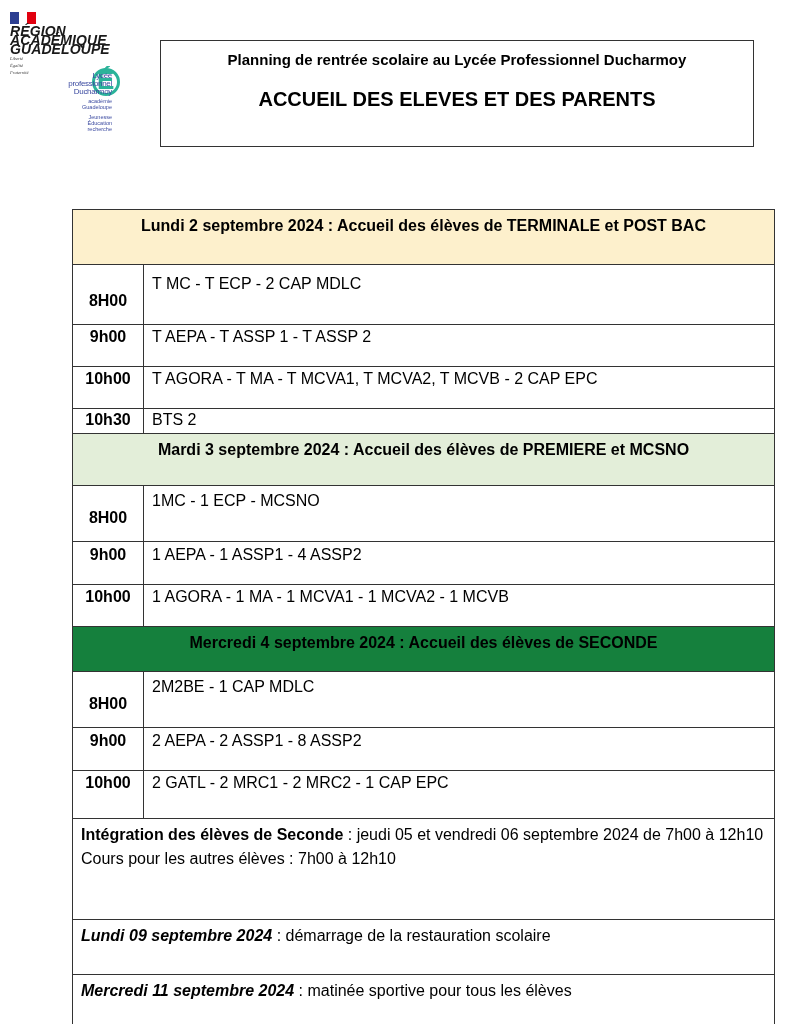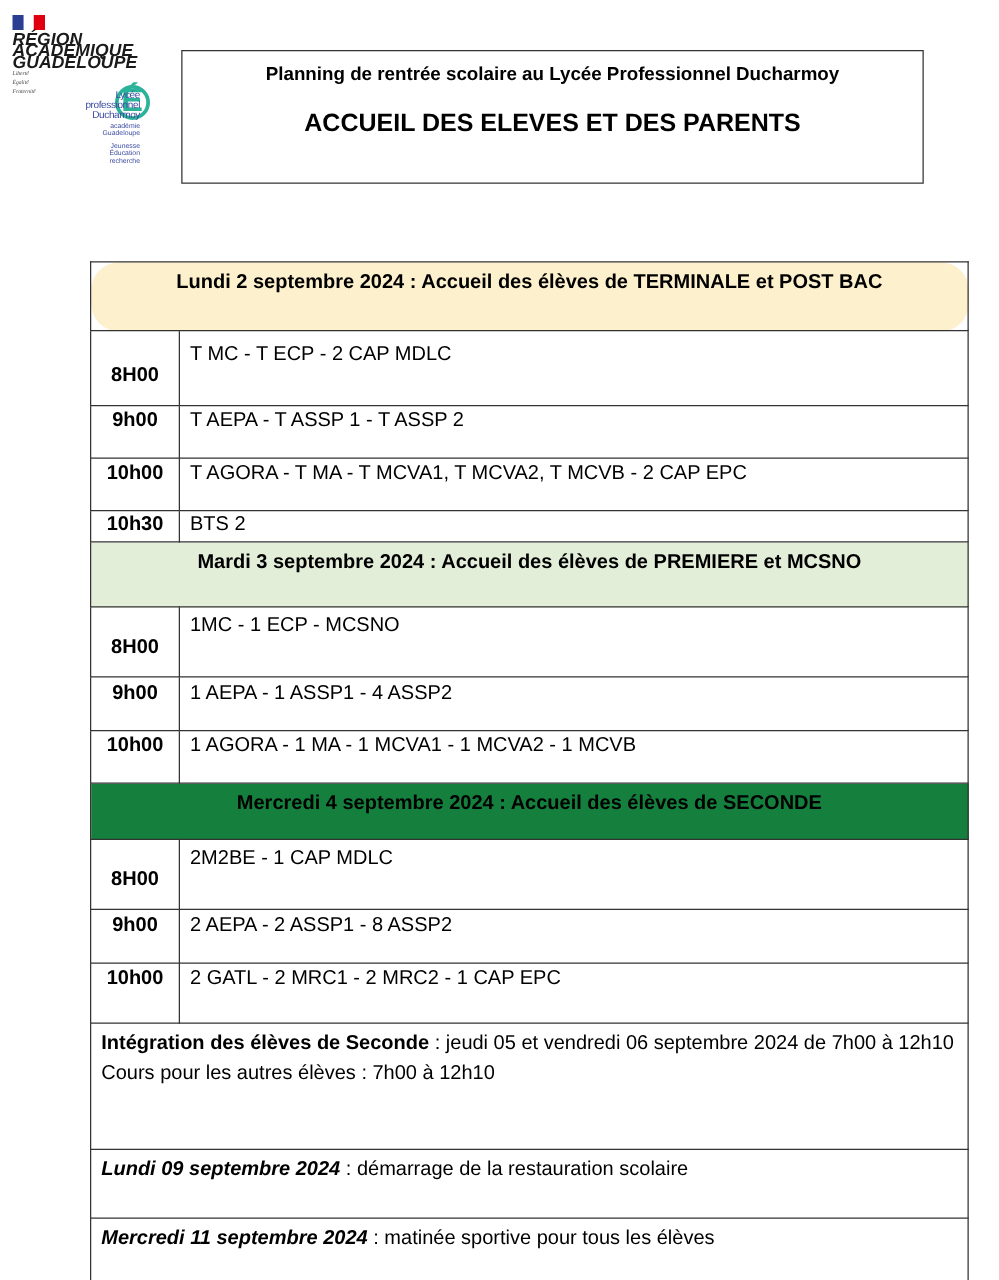--- a/index.html
+++ b/index.html
@@ -14,28 +14,28 @@
   .region-title { font-size:14px; font-weight:bold; line-height:9px; color:#1a1a1a; letter-spacing:0.1px;font-style:italic; }
   .motto { font-family:"Liberation Serif", serif; font-style:italic; font-size:4.5px; line-height:5px; color:#444; margin-top:2px; }
 
   .school-logo { position:absolute; left:54px; top:62px; width:76px; height:82px; }
   .school-logo .e-circle { position:absolute; left:38px; top:6px; width:28px; height:28px; border:3px solid #2bb39a; border-radius:50%; box-sizing:border-box; }
   .school-logo .e-letter { position:absolute; left:43px; top:4px; font-size:26px; font-weight:bold; color:#2bb39a; line-height:28px; }
   .school-logo .name { position:absolute; left:0; top:10px; width:58px; text-align:right; font-size:8px; line-height:8px; color:#3b4aa0; font-family:"Liberation Sans Narrow","Liberation Sans", sans-serif; letter-spacing:-0.3px; }
   .school-logo .sub { position:absolute; left:0; top:36px; width:58px; text-align:right; font-size:5.5px; line-height:6px; color:#3b4aa0; }
   .school-logo .sub2 { position:absolute; left:0; top:52px; width:58px; text-align:right; font-size:5.5px; line-height:6px; color:#3b4aa0; }
 
-  .title-box { position:absolute; left:145px; top:40px; width:594px; height:107px; border:1.5px solid #333; box-sizing:border-box; text-align:center; }
+  .title-box { position:absolute; left:160px; top:40px; width:594px; height:107px; border:1.5px solid #333; box-sizing:border-box; text-align:center; }
   .title-box .line1 { font-weight:bold; font-size:15px; margin-top:10px; }
   .title-box .line2 { font-weight:bold; font-size:20px; margin-top:20px; }
 
   table.planning { position:absolute; left:72px; top:209px; width:703px; border-collapse:collapse; font-size:16px; }
   table.planning td { border:1.5px solid #333; padding:0; vertical-align:top; }
   .day-header td { text-align:center; font-weight:bold; font-size:16px; padding-top:7px !important; }
-  .day1 td { background:#fdf0cc; height:47px;border-radius:22px; }
+  .day1 td { background:#fdf0cc; height:47px; }
   .day2 td { background:#e3eed9; height:44px; }
   .day3 td { background:#15803d; height:37px; }
   .time { width:70px; font-weight:bold; text-align:center; }
   .classes { padding-left:8px !important; }
   .slot-tall td { height:47px; }
   .slot-mid td { height:38px; }
   .slot-short td { height:22px; }
   .note td { padding:4px 8px !important; line-height:24px; }
   .note1 td { height:92px; }
   .note2 td { height:46px; }

